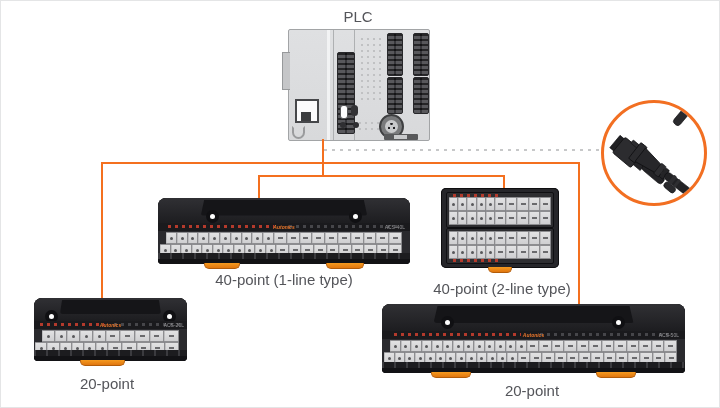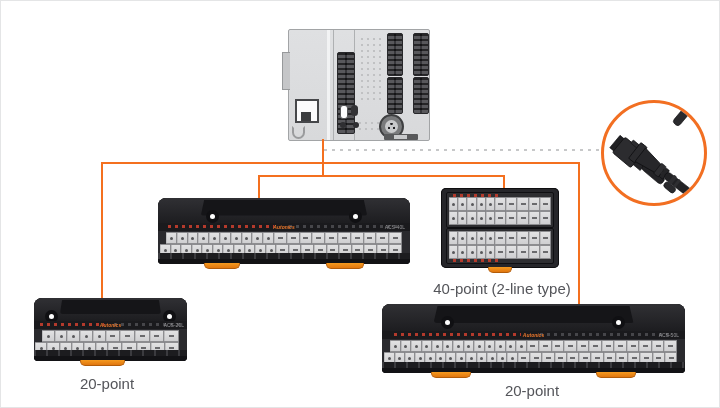--- a/index.html
+++ b/index.html
@@ -92,20 +92,21 @@
   .module2 .t-rows{padding:0;background:transparent;}
   .module2 .t-cell{height:14px;}
   .module2 .foot{left:47px;width:24px;}
   
 </style>
 </head>
 <body>
 
 <div id="stage">
 
+  <div class="lbl" style="left:207px;top:7px;">PLC</div>
 
   <div class="plc">
     <span class="sidetab"></span>
     <span class="seam light" style="left:38px;"></span>
     <span class="seam" style="left:44px;"></span>
     <span class="seam" style="left:65px;"></span>
     <span class="cstrip" style="left:48px;top:22px;width:16px;height:80px;"></span>
     <span class="vents" style="left:70px;top:6px;width:26px;height:64px;"></span>
     <span class="vents" style="left:68px;top:90px;width:24px;height:12px;"></span>
     <span class="cstrip" style="left:98px;top:3px;width:14px;height:41px;"></span>
@@ -305,20 +306,21 @@
           <span class="t-cell">
             <i class="screw-dash"></i>
           </span>
         </div>
       </div>
     <div class="base"></div>
     <div class="mbottom"></div>
     <span class="foot f1"></span>
     <span class="foot f2"></span>
   </div>
+  <div class="lbl" style="left:133px;top:270px;">40-point (1-line type)</div>
 
   <div class="module2">
     <div class="blk">
       <span class="ticks red toppos"></span>
       <div class="t-rows">
           <div class="t-row">
             <span class="t-cell">
               <i class="screw-plus"></i>
             </span>
             <span class="t-cell">

